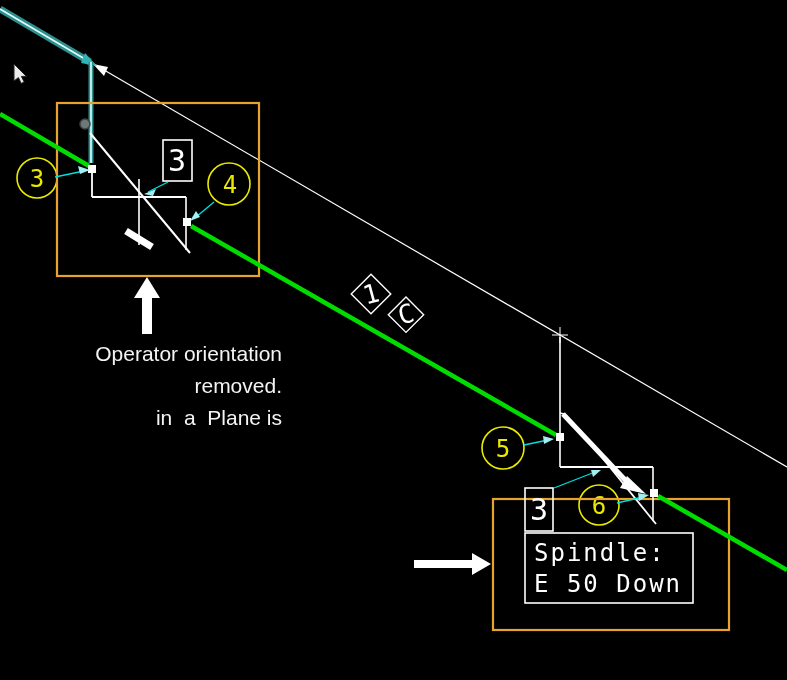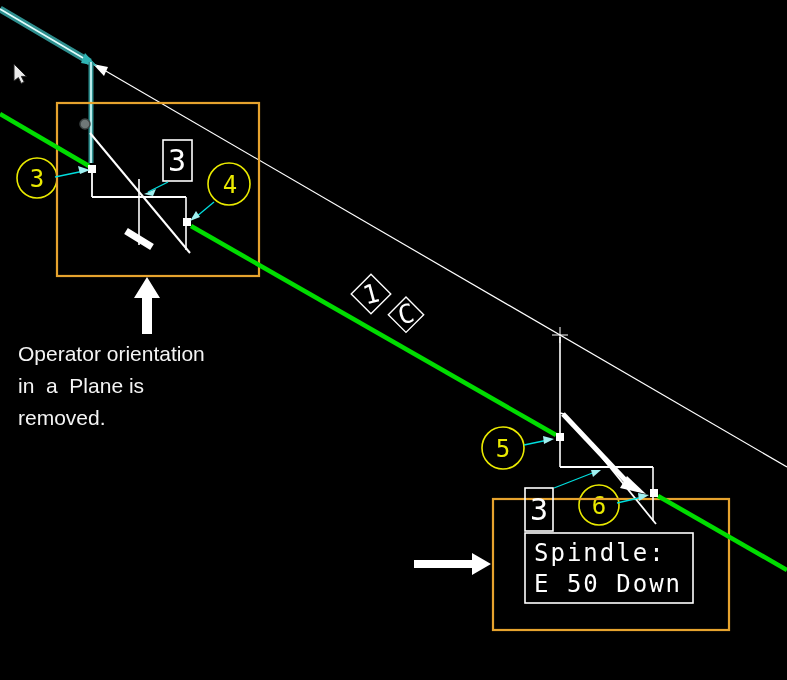--- a/index.html
+++ b/index.html
@@ -4,21 +4,21 @@
 <style>
   html,body{margin:0;padding:0;background:#000;}
   .stage{position:relative;width:787px;height:680px;background:#000;overflow:hidden;
          font-family:"Liberation Sans",sans-serif;}
   svg{position:absolute;left:0;top:0;}
   svg text{font-family:"DejaVu Sans Mono",monospace;}
   .balloon-digit{fill:#eaea00;font-size:24px;}
   .square-digit{fill:#fff;font-size:30px;}
   .rot-digit{fill:#fff;font-size:26px;}
   .spindle-text{fill:#fff;font-size:24px;letter-spacing:2px;}
-  .note{position:absolute;color:#f4f4f4;text-align:left;
+  .note{position:absolute;color:#f4f4f4;text-align:right;
         font-size:21px;line-height:32px;}
   .note span{display:block;white-space:pre;}
 </style>
 </head>
 <body>
 
 <div class="stage">
 
 <svg width="787" height="680" viewBox="0 0 787 680">
 
@@ -120,18 +120,18 @@
   <g>
     <polygon points="147,277 134,298 142,298 142,334 152,334 152,298 160,298" fill="#fff"></polygon>
     <polygon points="491,564 472,553 472,560 414,560 414,568 472,568 472,575" fill="#fff"></polygon>
   </g>
 
   <polygon points="14,64 14,81 18.4,77.6 21.2,83.4 24.2,82 21.4,76.4 26.4,76.4" fill="#ececec" stroke="#222" stroke-width="1"></polygon>
 </svg>
 
   <div class="note" style="left:18px;top:338px;width:264px;">
     <span>Operator orientation</span>
+    <span>removed.</span>
     <span>in  a  Plane is</span>
-    <span>removed.</span>
   </div>
 
 
 </div>
 
 </body></html>

